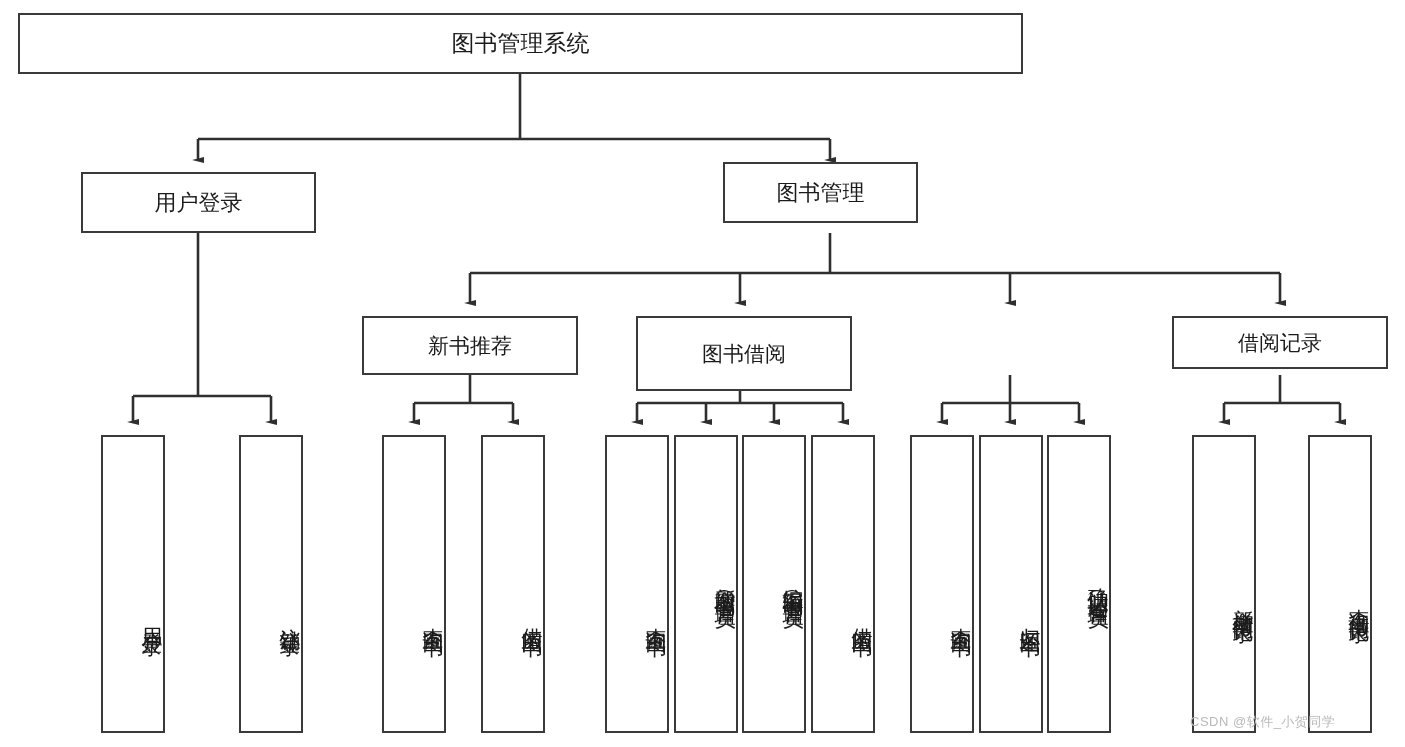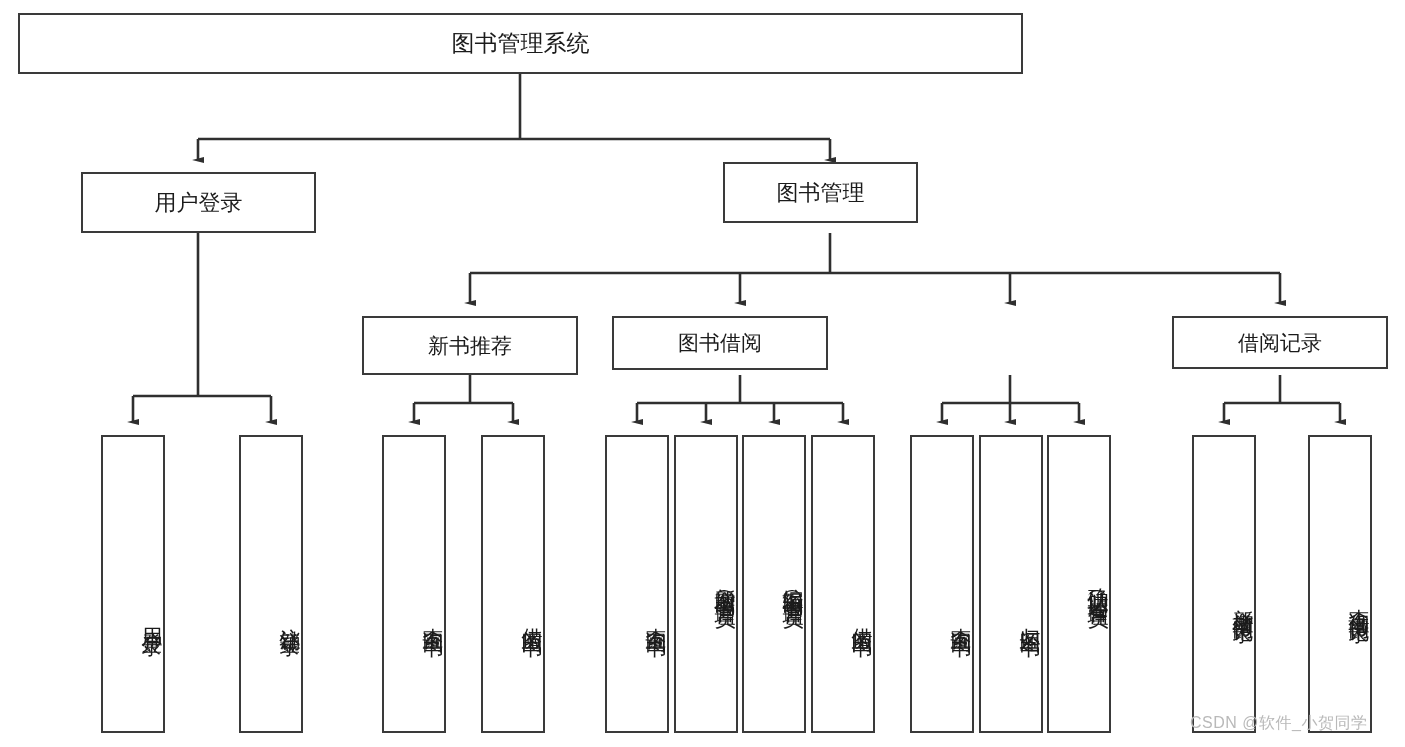--- a/index.html
+++ b/index.html
@@ -59,21 +59,21 @@
     left: 0;
     top: 0;
     width: 1405px;
     height: 747px;
     pointer-events: none;
   }
   .watermark {
     position: absolute;
     left: 1190px;
     top: 713px;
-    font-size: 16px;
+    font-size: 13px;
     color: #b9b9b9;
     white-space: nowrap;
     letter-spacing: 0.5px;
   }
 </style>
 </head>
 <body>
 
 <div id="canvas">
 
@@ -134,21 +134,21 @@
   <div class="node lvl2" style="left:81px; top:172px; width:235px; height:61px;">
     <span>用户登录</span>
   </div>
   <div class="node lvl2" style="left:711px; top:162px; width:195px; height:61px;margin-left:12px;">
     <span>图书管理</span>
   </div>
 
   <div class="node lvl3" style="left:362px; top:316px; width:216px; height:59px;">
     <span>新书推荐</span>
   </div>
-  <div class="node lvl3" style="left:612px; top:316px; width:216px; height:54px;">
+  <div class="node lvl3" style="left:636px; top:316px; width:216px; height:75px;">
     <span>图书借阅</span>
   </div>
   <div class="node lvl3" style="left:1172px; top:316px; width:216px; height:53px;">
     <span>借阅记录</span>
   </div>
 
   <div class="node leaf" style="left:101px; top:435px; width:64px; height:298px; padding-top:72px;">
     <span class="txt">用户登录</span>
   </div>
   <div class="node leaf" style="left:239px; top:435px; width:64px; height:298px; padding-top:72px;">

